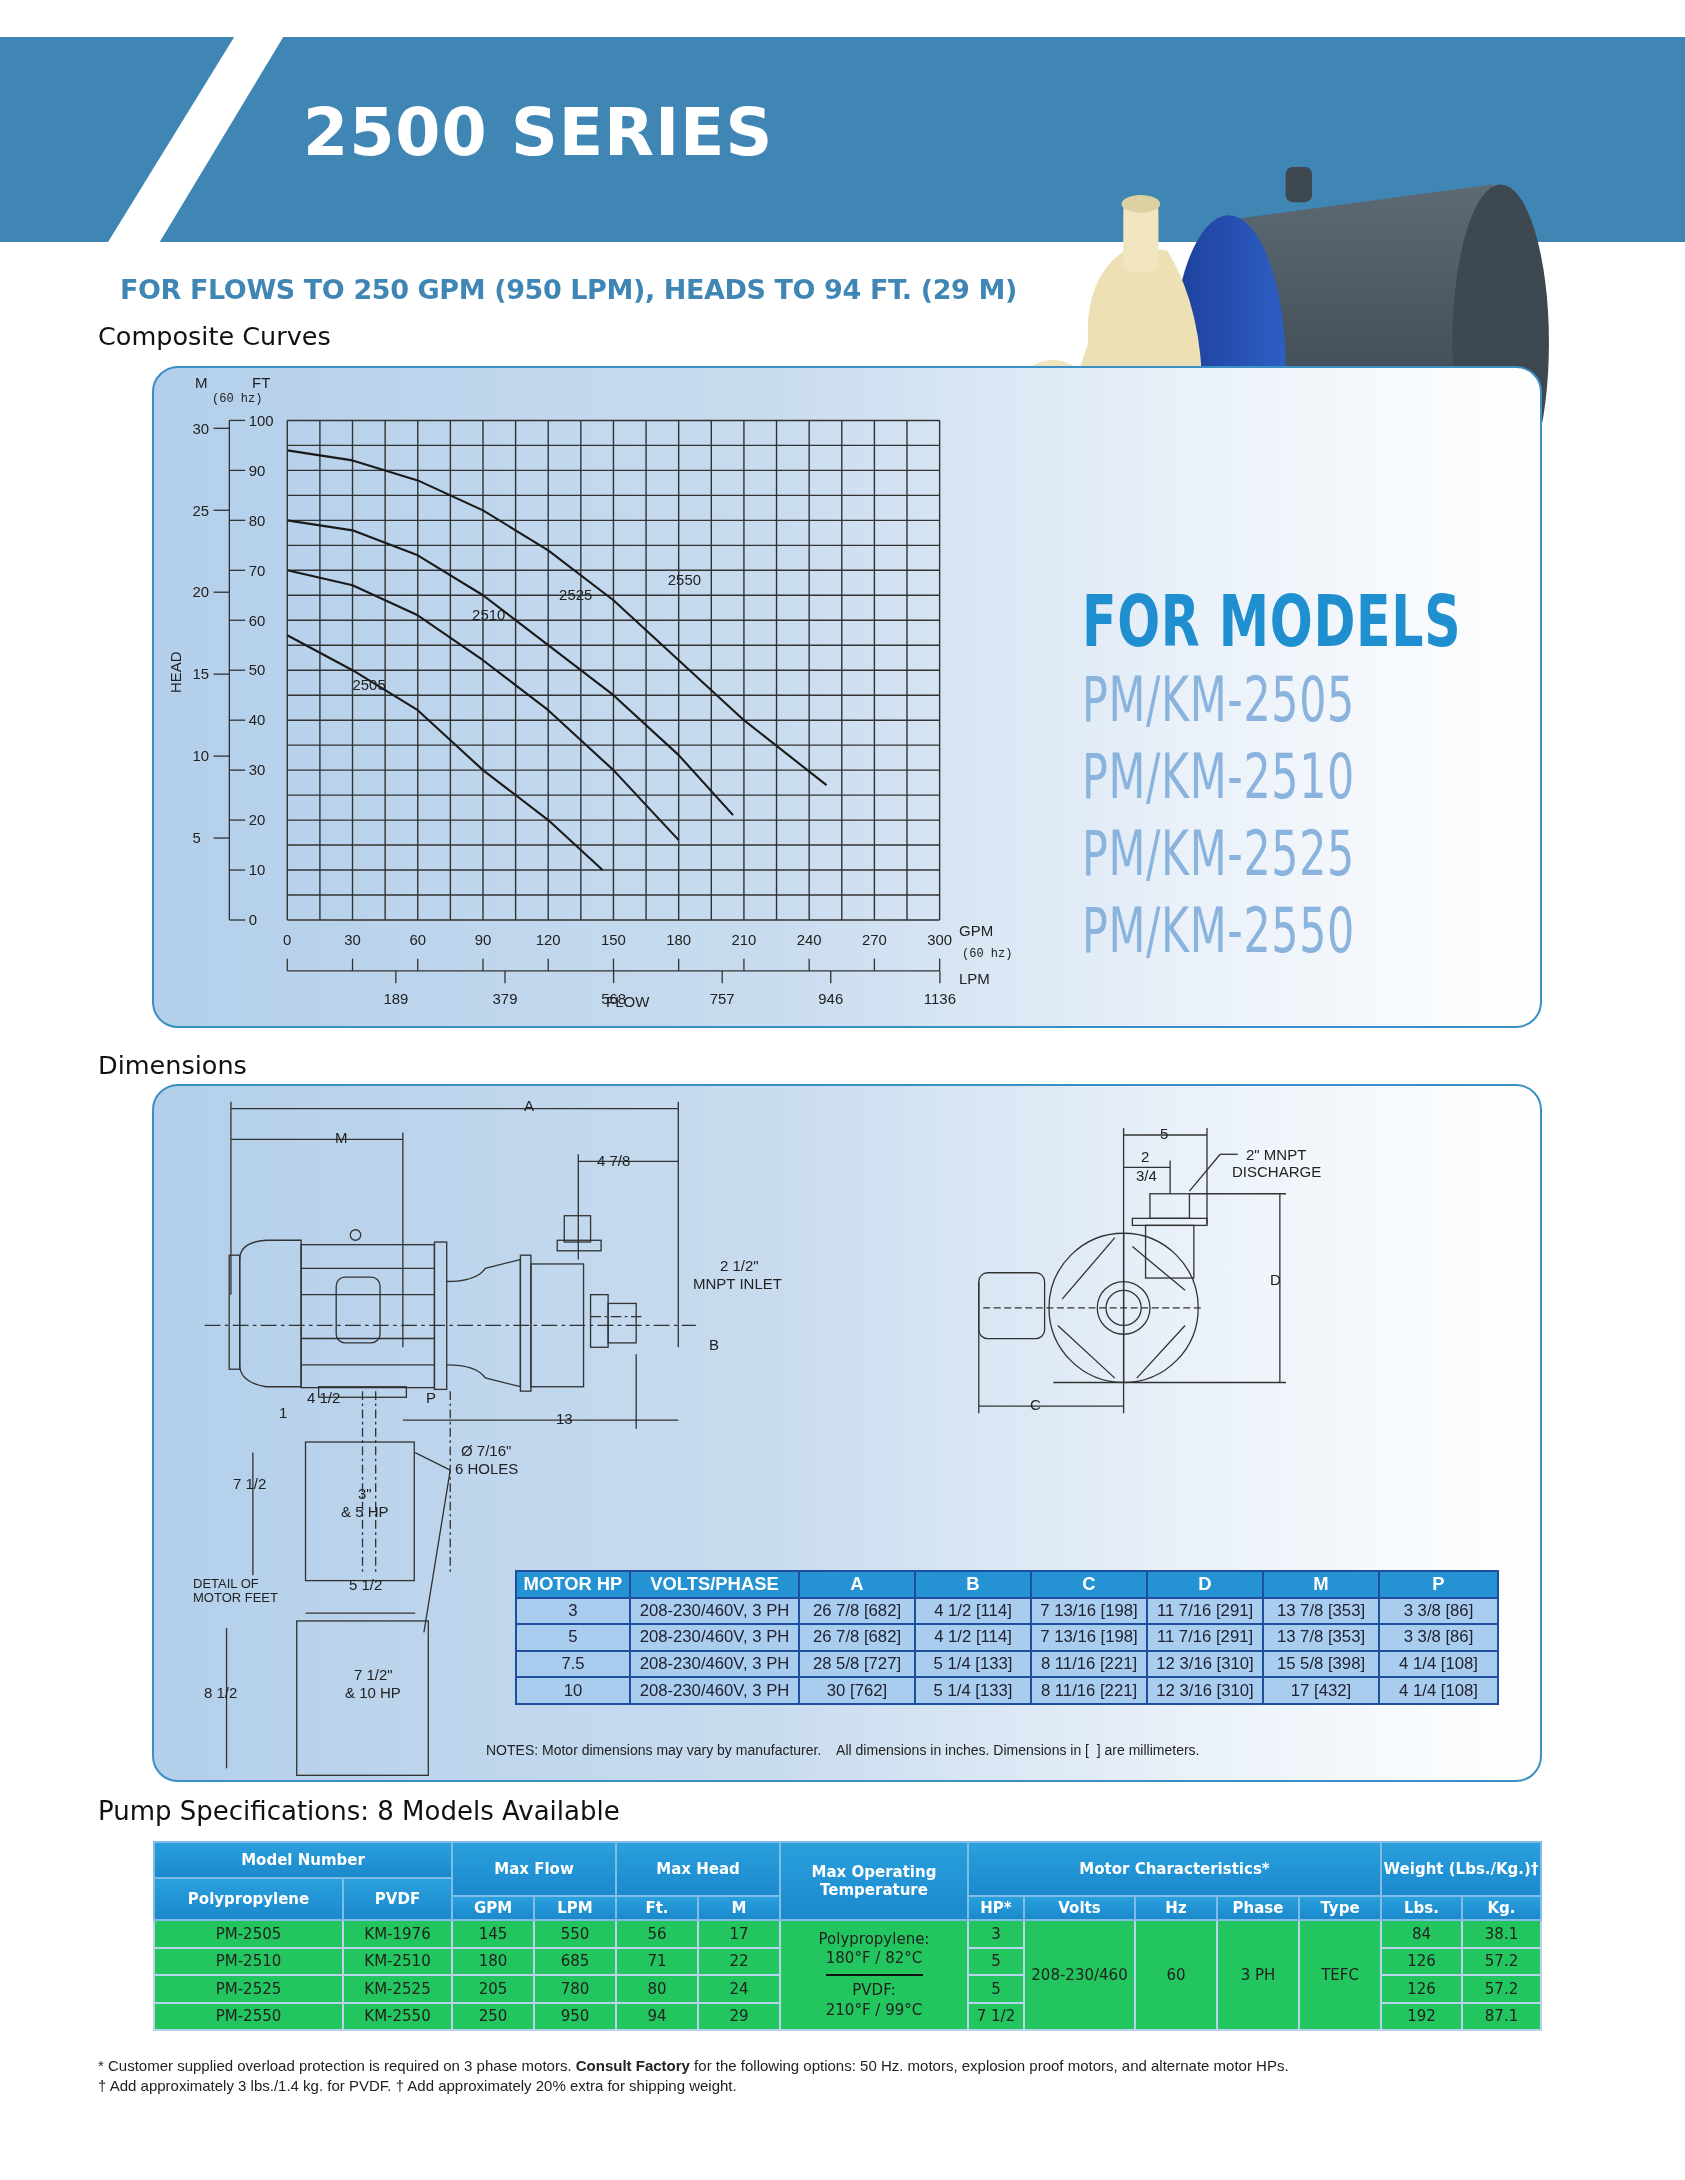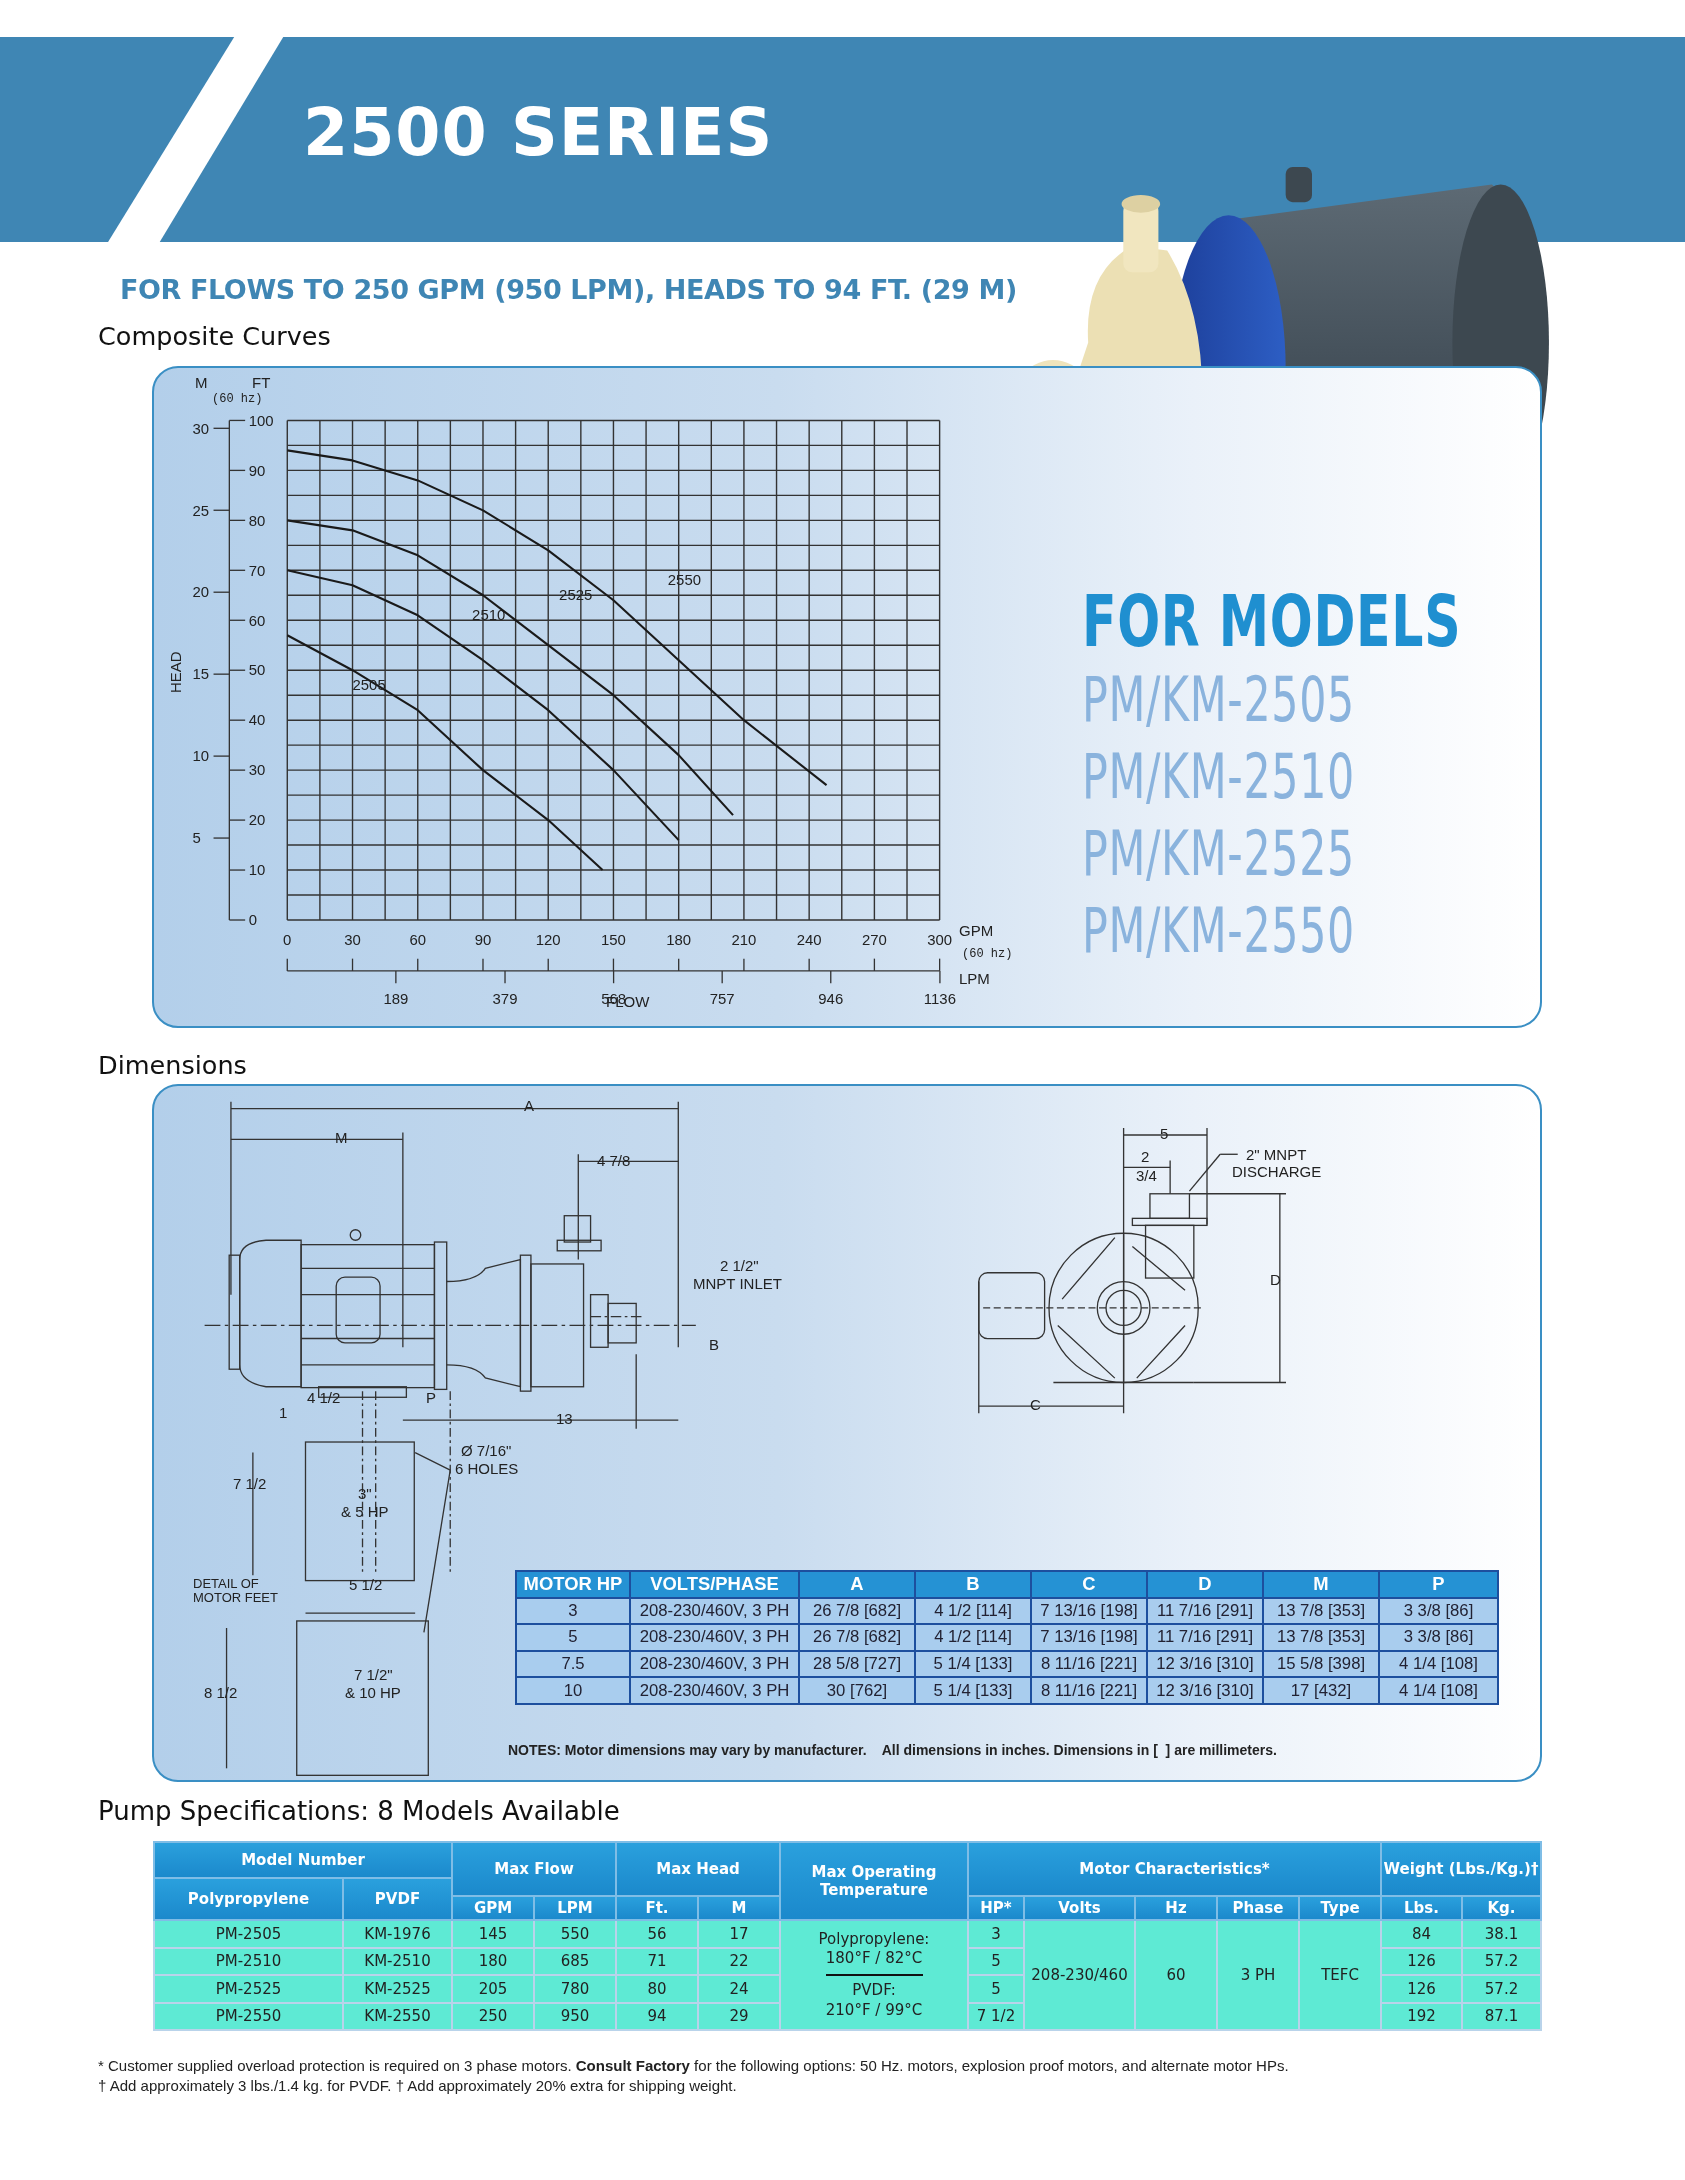--- a/index.html
+++ b/index.html
@@ -20,25 +20,25 @@
   .sm{font-size:12px;font-family:Liberation Mono, monospace;}
   
   #for-models{left:1082px;top:579px;font-size:72px;font-weight:bold;color:#1f8fd0;font-family:"DejaVu Sans Condensed","DejaVu Sans",sans-serif;transform:scaleX(0.78);transform-origin:left top;letter-spacing:0.9px;}
   .model-line{left:1082px;font-size:63px;color:#8ab3dd;font-family:"DejaVu Sans",sans-serif;transform:scaleX(0.68);transform-origin:left top;letter-spacing:0.9px;}
   
   #motor-table{left:515px;top:1570px;width:984px;border-collapse:collapse;font-size:16.7px;font-family:"Liberation Sans",sans-serif;}
   #motor-table td,#motor-table th{border:2.6px solid #1d4f9e;text-align:center;padding:0;height:24.6px;}
   #motor-table .t-title{background:#1b4c9a;color:#fff;font-weight:bold;font-size:18.4px;height:24.6px;}
   #motor-table .t-head{background:#2592d4;color:#fff;font-weight:bold;font-size:18.4px;}
   #motor-table td{background:#a9cdee;color:#223;}
-  #motor-notes{left:508px;top:1742px;font-size:14px;color:#222;font-weight:bold;}
+  #motor-notes{left:486px;top:1742px;font-size:14px;color:#222;}
   
   #spec-table{left:153px;top:1841px;width:1389px;border-collapse:collapse;font-family:"DejaVu Sans",sans-serif;font-size:15px;}
   #spec-table th{background:linear-gradient(180deg,#2aa0dd,#1b89cc);color:#fff;font-weight:bold;border:2.6px solid #7fbde6;font-size:15px;padding:0;}
-  #spec-table td{background:#5eead4;border:2.6px solid #b9d3ea;text-align:center;color:#222;height:25.5px;padding:0;}
+  #spec-table td{background:#22c55e;border:2.6px solid #b9d3ea;text-align:center;color:#222;height:25.5px;padding:0;}
   .rule{display:block;width:97px;height:1.8px;background:#111;margin:5.3px auto;}
   #foot1{left:98px;top:2057px;font-size:15px;color:#222;}
   #foot2{left:98px;top:2077px;font-size:15px;color:#222;}
   .lbl{font-size:15px;color:#222;font-family:"Liberation Sans",sans-serif;}
 </style>
 </head>
 <body>
 
 <div id="hdr" class="abs"></div>
 <svg class="abs" style="left:0;top:37px" width="351" height="205" viewBox="0 0 400 234">

